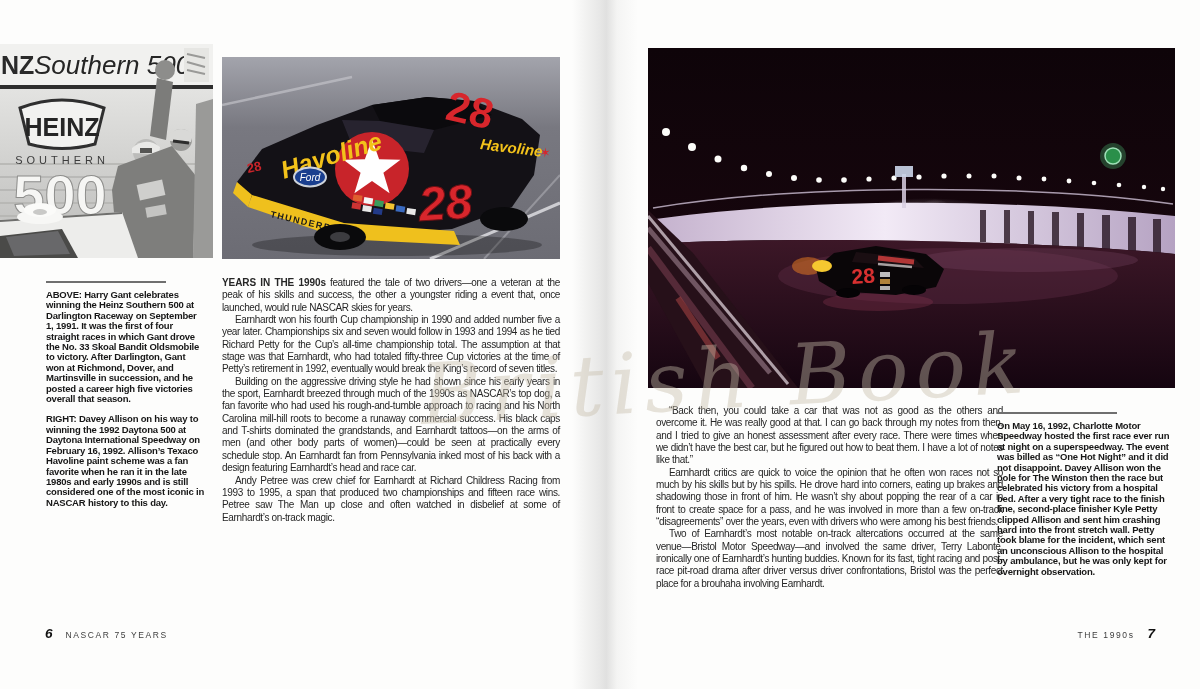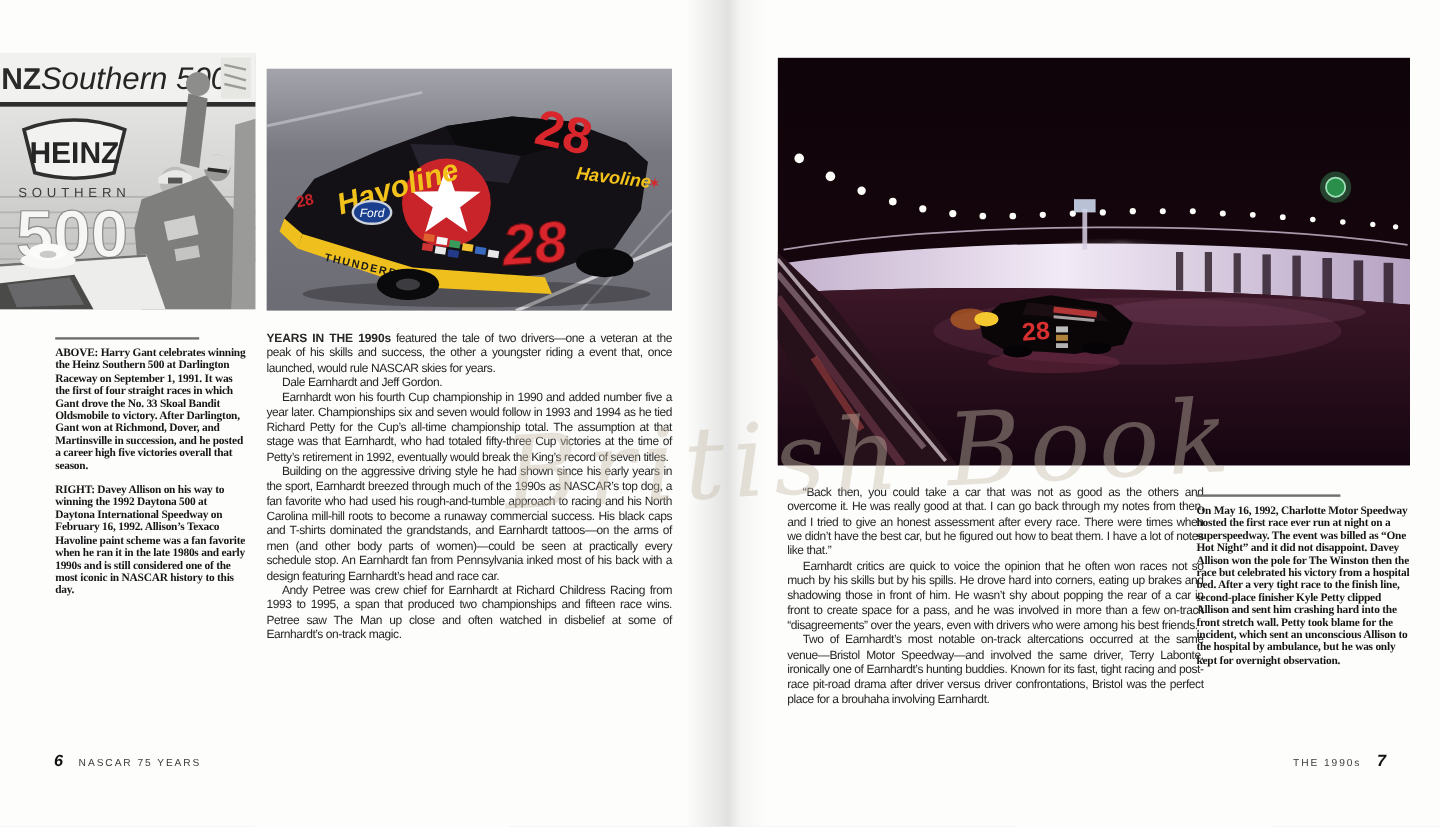--- a/index.html
+++ b/index.html
@@ -3,21 +3,21 @@
 <meta charset="utf-8">
 <style>
   html,body{margin:0;padding:0;background:#e9e9e9;}
   .spread{position:relative;width:1200px;height:689px;background:#fdfdfc;overflow:hidden;
           font-family:"Liberation Sans",sans-serif;color:#222;}
   .photo{position:absolute;display:block;}
   .gutter{position:absolute;left:572px;top:0;width:66px;height:689px;
           background:linear-gradient(90deg,rgba(100,100,100,0) 0%,rgba(100,100,100,0.14) 42%,rgba(110,110,110,0.20) 52%,rgba(100,100,100,0.06) 68%,rgba(100,100,100,0) 100%);}
   .caption{position:absolute;font-weight:bold;font-size:9.5px;line-height:10.4px;letter-spacing:-0.2px;color:#161616;}
   .caption .rule{width:120px;height:2px;background:#6f6f6f;margin-bottom:7px;}
-  .caption p{margin:0 0 10px 0;font-family:Liberation Serif, serif;}
+  .caption p{margin:0 0 10px 0;}
   .bodycol{position:absolute;font-size:10px;line-height:12.35px;letter-spacing:-0.35px;
            text-align:justify;color:#262626;}
   .bodycol p{margin:0;text-indent:13px;}
   .bodycol p.first{text-indent:0;}
   .lead{font-weight:bold;letter-spacing:-0.1px;}
   .footer{position:absolute;top:626px;display:flex;align-items:baseline;gap:13px;}
   .pagenum{font-weight:bold;font-style:italic;font-size:13.5px;color:#111;}
   .folio{font-size:8.5px;letter-spacing:1.6px;color:#3c3c3c;}
   .watermark{position:absolute;left:420px;top:330px;z-index:40;pointer-events:none;
              font-family:"DejaVu Serif",serif;font-style:italic;font-size:84px;letter-spacing:7px;
@@ -138,21 +138,20 @@
   </svg>
 
   <div class="caption" style="left:46px;top:281px;width:159px">
     <div class="rule"></div>
     <p>ABOVE: Harry Gant celebrates winning the Heinz Southern 500 at Darlington Raceway on September 1, 1991. It was the first of four straight races in which Gant drove the No. 33 Skoal Bandit Oldsmobile to victory. After Darlington, Gant won at Richmond, Dover, and Martinsville in succession, and he posted a career high five victories overall that season.</p>
     <p>RIGHT: Davey Allison on his way to winning the 1992 Daytona 500 at Daytona International Speedway on February 16, 1992. Allison’s Texaco Havoline paint scheme was a fan favorite when he ran it in the late 1980s and early 1990s and is still considered one of the most iconic in NASCAR history to this day.</p>
   </div>
 
   <div class="bodycol" style="left:222px;top:277px;width:338px">
     <p class="first"><span class="lead">YEARS IN THE 1990s</span><span> featured the tale of two drivers—one a veteran at the peak of his skills and success, the other a youngster riding a event that, once launched, would rule NASCAR skies for years.</span></p>
-    <p>Dale Earnhardt and Jeff Gordon.</p>
     <p>Earnhardt won his fourth Cup championship in 1990 and added number five a year later. Championships six and seven would follow in 1993 and 1994 as he tied Richard Petty for the Cup’s all-time championship total. The assumption at that stage was that Earnhardt, who had totaled fifty-three Cup victories at the time of Petty’s retirement in 1992, eventually would break the King’s record of seven titles.</p>
     <p>Building on the aggressive driving style he had shown since his early years in the sport, Earnhardt breezed through much of the 1990s as NASCAR’s top dog, a fan favorite who had used his rough-and-tumble approach to racing and his North Carolina mill-hill roots to become a runaway commercial success. His black caps and T-shirts dominated the grandstands, and Earnhardt tattoos—on the arms of men (and other body parts of women)—could be seen at practically every schedule stop. An Earnhardt fan from Pennsylvania inked most of his back with a design featuring Earnhardt’s head and race car.</p>
     <p>Andy Petree was crew chief for Earnhardt at Richard Childress Racing from 1993 to 1995, a span that produced two championships and fifteen race wins. Petree saw The Man up close and often watched in disbelief at some of Earnhardt’s on-track magic.</p>
   </div>
 
   <div class="footer" style="left:45px">
     <span class="pagenum">6</span>
     <span class="folio">NASCAR 75 YEARS</span>
   </div>
 

